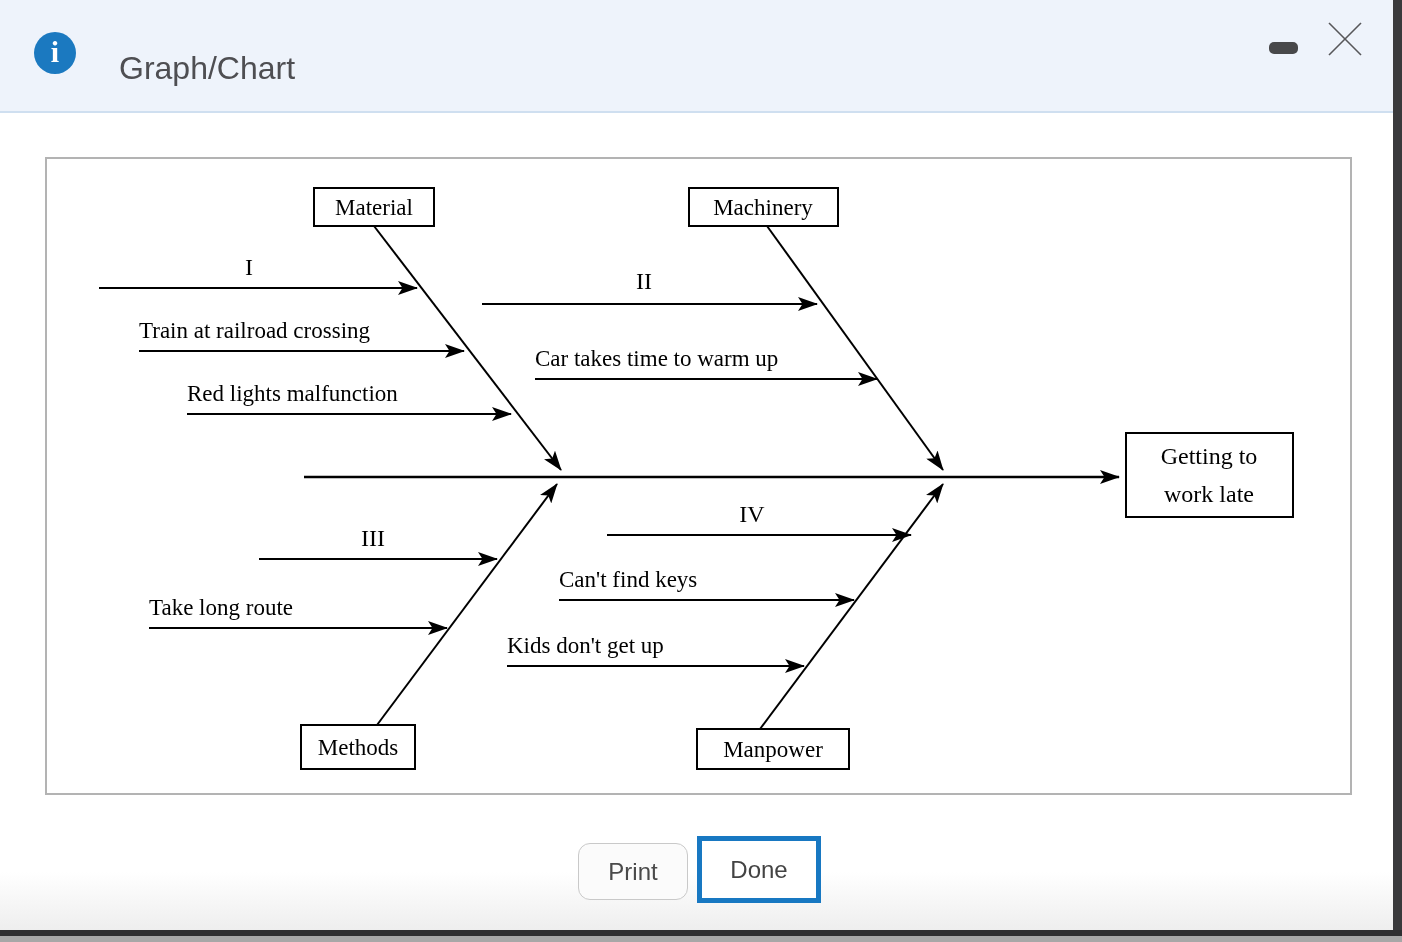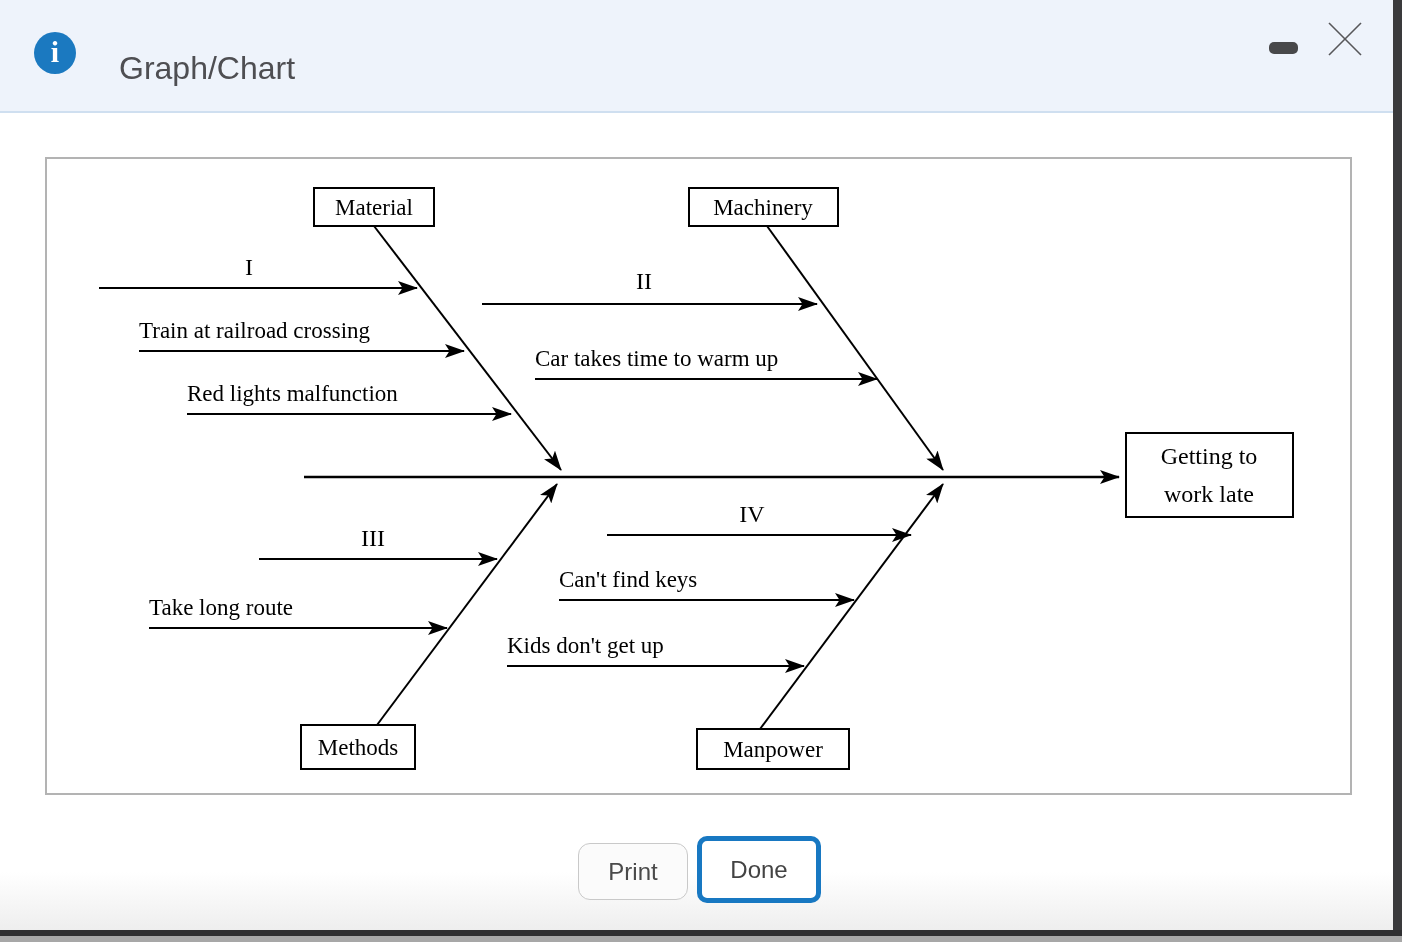--- a/index.html
+++ b/index.html
@@ -48,21 +48,21 @@
 
   
   .footer-fade{position:absolute;left:0;top:872px;width:1393px;height:58px;background:linear-gradient(#ffffff,#eeeeee);}
   .print-btn{
     position:absolute;left:578px;top:843px;width:110px;height:57px;
     background:#fbfbfb;border:1px solid #c9c9c9;border-radius:12px;
     font-family:"Liberation Sans",sans-serif;font-size:24px;color:#4a4a4a;cursor:pointer;
   }
   .done-btn{
     position:absolute;left:697px;top:836px;width:124px;height:67px;box-sizing:border-box;
-    background:#ffffff;border:5px solid #1878c2;border-radius:10px;
+    background:#ffffff;border:5px solid #1878c2;border-radius:0;
     font-family:"Liberation Sans",sans-serif;font-size:24px;color:#434343;cursor:pointer;
   }
 </style>
 </head>
 <body>
 
 <header class="dlg-header">
   <div class="info-icon">
       <span>i</span>
     </div>

